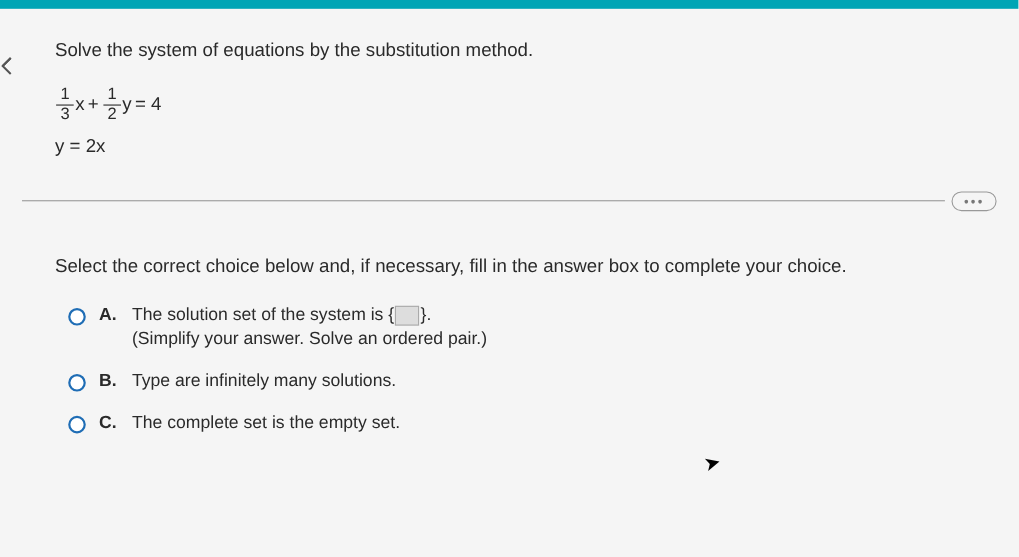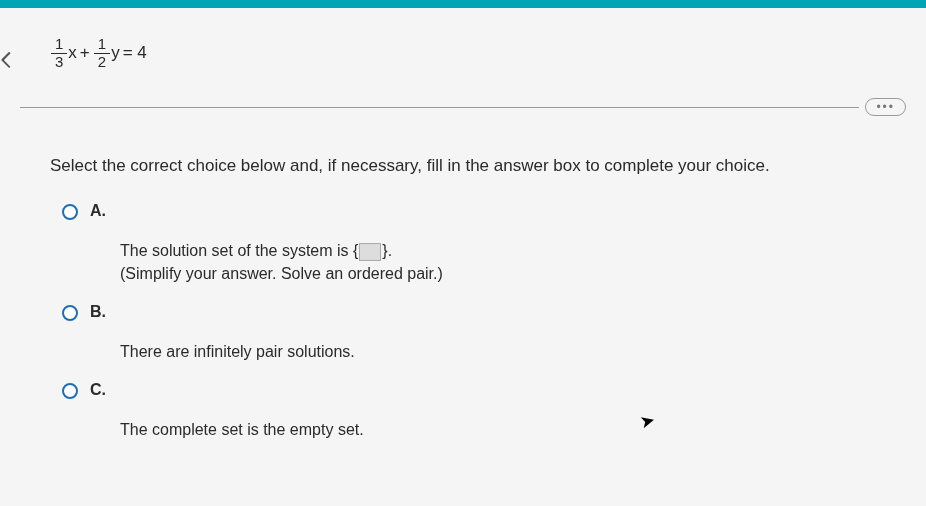--- a/index.html
+++ b/index.html
@@ -95,21 +95,21 @@
       height: 16px;
       border: 2px solid #1f6db5;
       border-radius: 50%;
       margin-right: 12px;
       margin-top: 2px;
       flex-shrink: 0;
       cursor: pointer;
       background: #fff;
     }
     .choice-letter { font-weight: bold; margin-right: 10px; min-width: 20px; }
-    .choice-body { flex: 1; margin-top: 40px; }
+    .choice-body { flex: 1; }
     .answer-box {
       display: inline-block;
       width: 22px;
       height: 18px;
       background: #ddd;
       border: 1px solid #aaa;
       vertical-align: middle;
       margin: 0 1px;
     }
     .hint { display: block; margin-top: 4px; }
@@ -130,36 +130,38 @@
 <div class="back-arrow">
   <svg width="22" height="22" viewBox="0 0 24 24" fill="none" stroke="#555" stroke-width="2">
       <path d="M15 4 L7 12 L15 20"></path>
       <path d="M15 4 L7 12"></path>
       <path d="M7 12 L24 12" stroke-width="0"></path>
     </svg>
 </div>
 
 <div class="content">
 
+  <div class="prompt">Solve the system of equations by the substitution method.</div>
 
   <div class="equations">
     <div class="eq-line1">
       <span class="frac">
         <span class="num">1</span>
         <span class="den">3</span>
       </span>
       <span>x</span>
       <span style="margin:0 3px">+</span>
       <span class="frac">
         <span class="num">1</span>
         <span class="den">2</span>
       </span>
       <span>y</span>
       <span style="margin-left:3px">= 4</span>
     </div>
+    <div class="eq-line2">y = 2x</div>
   </div>
 
   <div class="divider-row">
     <hr class="hr">
     <div class="more-pill">•••</div>
   </div>
 
   <div class="instruction">Select the correct choice below and, if necessary, fill in the answer box to complete your choice.</div>
 
   <div class="choices">
@@ -169,21 +171,21 @@
       <div class="choice-letter">A.</div>
       <div class="choice-body">
         <span>The solution set of the system is {</span><span class="answer-box"></span><span>}.</span>
         <span class="hint">(Simplify your answer. Solve an ordered pair.)</span>
       </div>
     </div>
 
     <div class="choice-row">
       <div class="radio"></div>
       <div class="choice-letter">B.</div>
-      <div class="choice-body">There are infinitely pair solutions.</div>
+      <div class="choice-body">Type are infinitely many solutions.</div>
     </div>
 
     <div class="choice-row">
       <div class="radio"></div>
       <div class="choice-letter">C.</div>
       <div class="choice-body">The complete set is the empty set.</div>
     </div>
 
   </div>
 </div>

